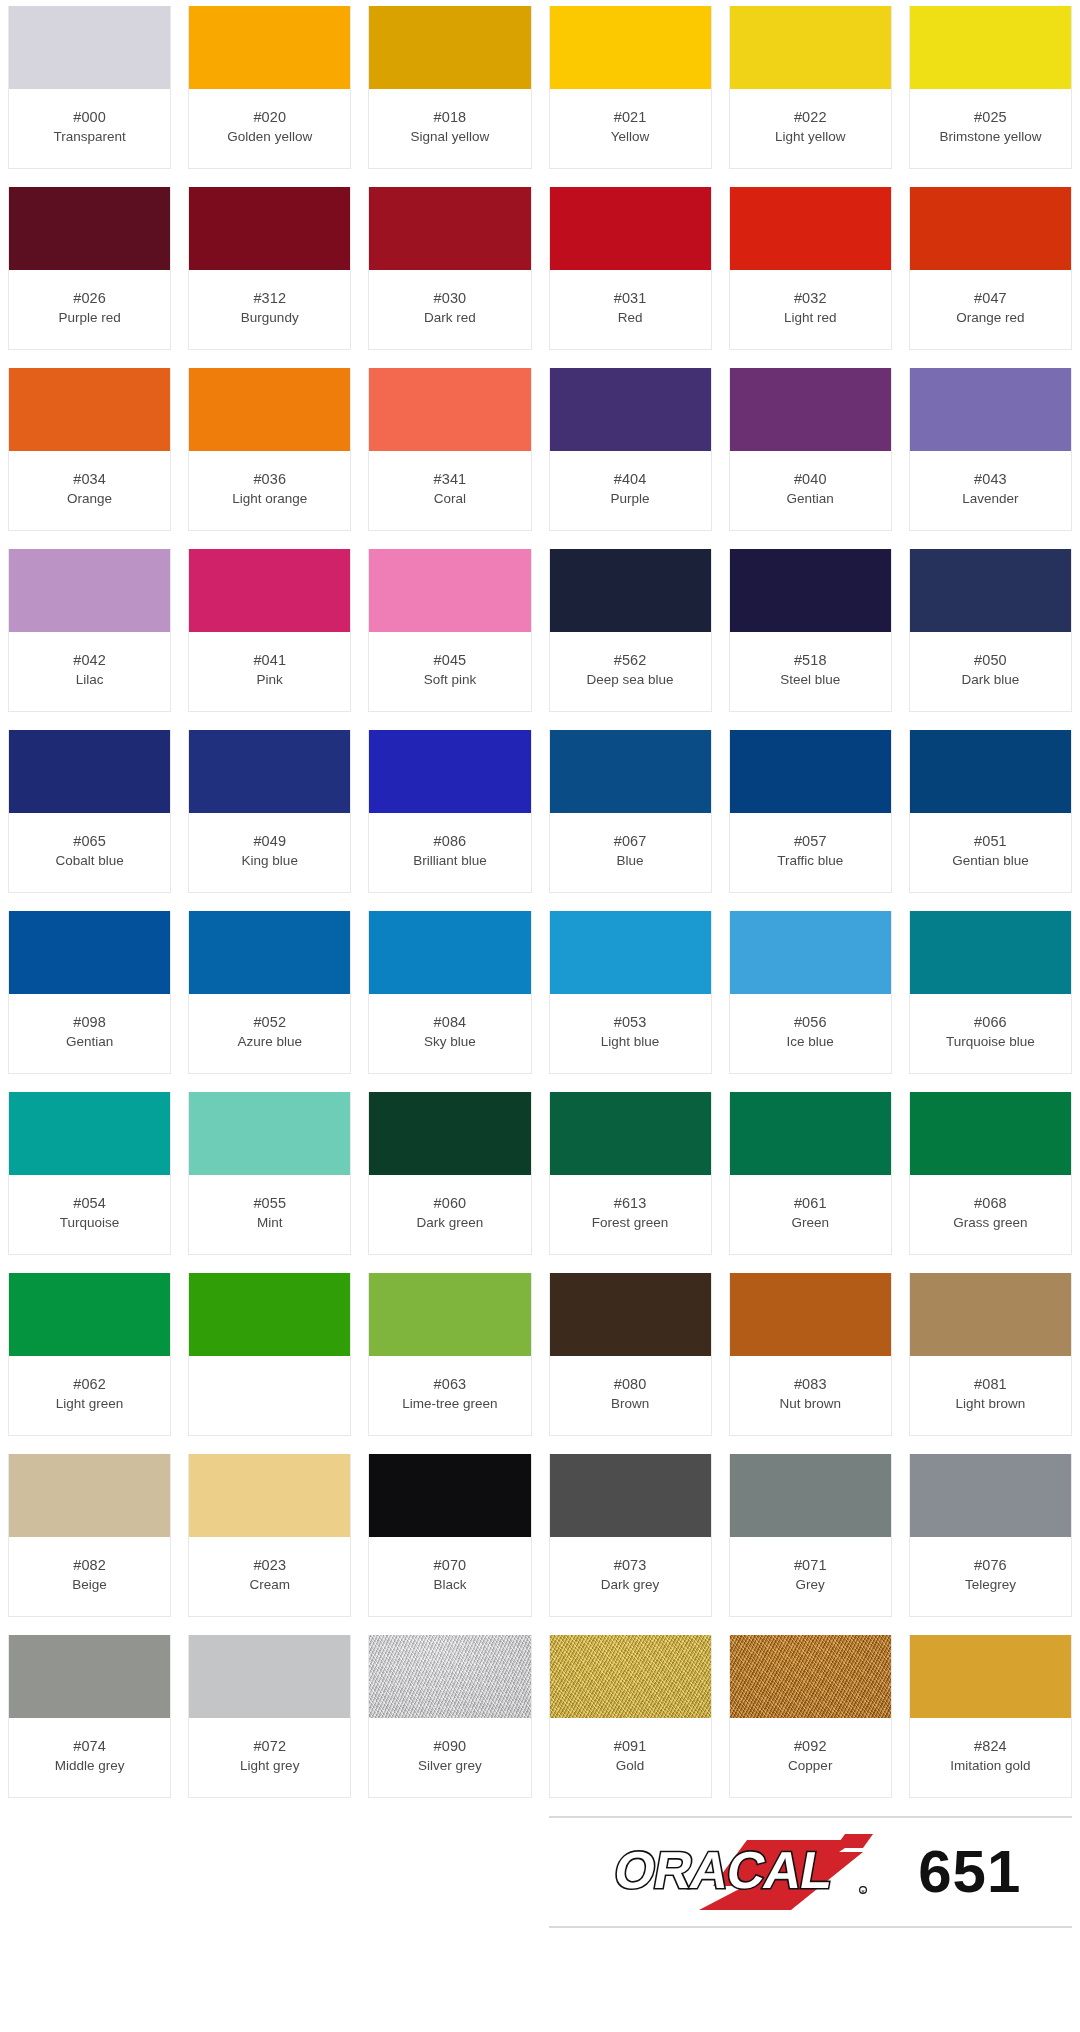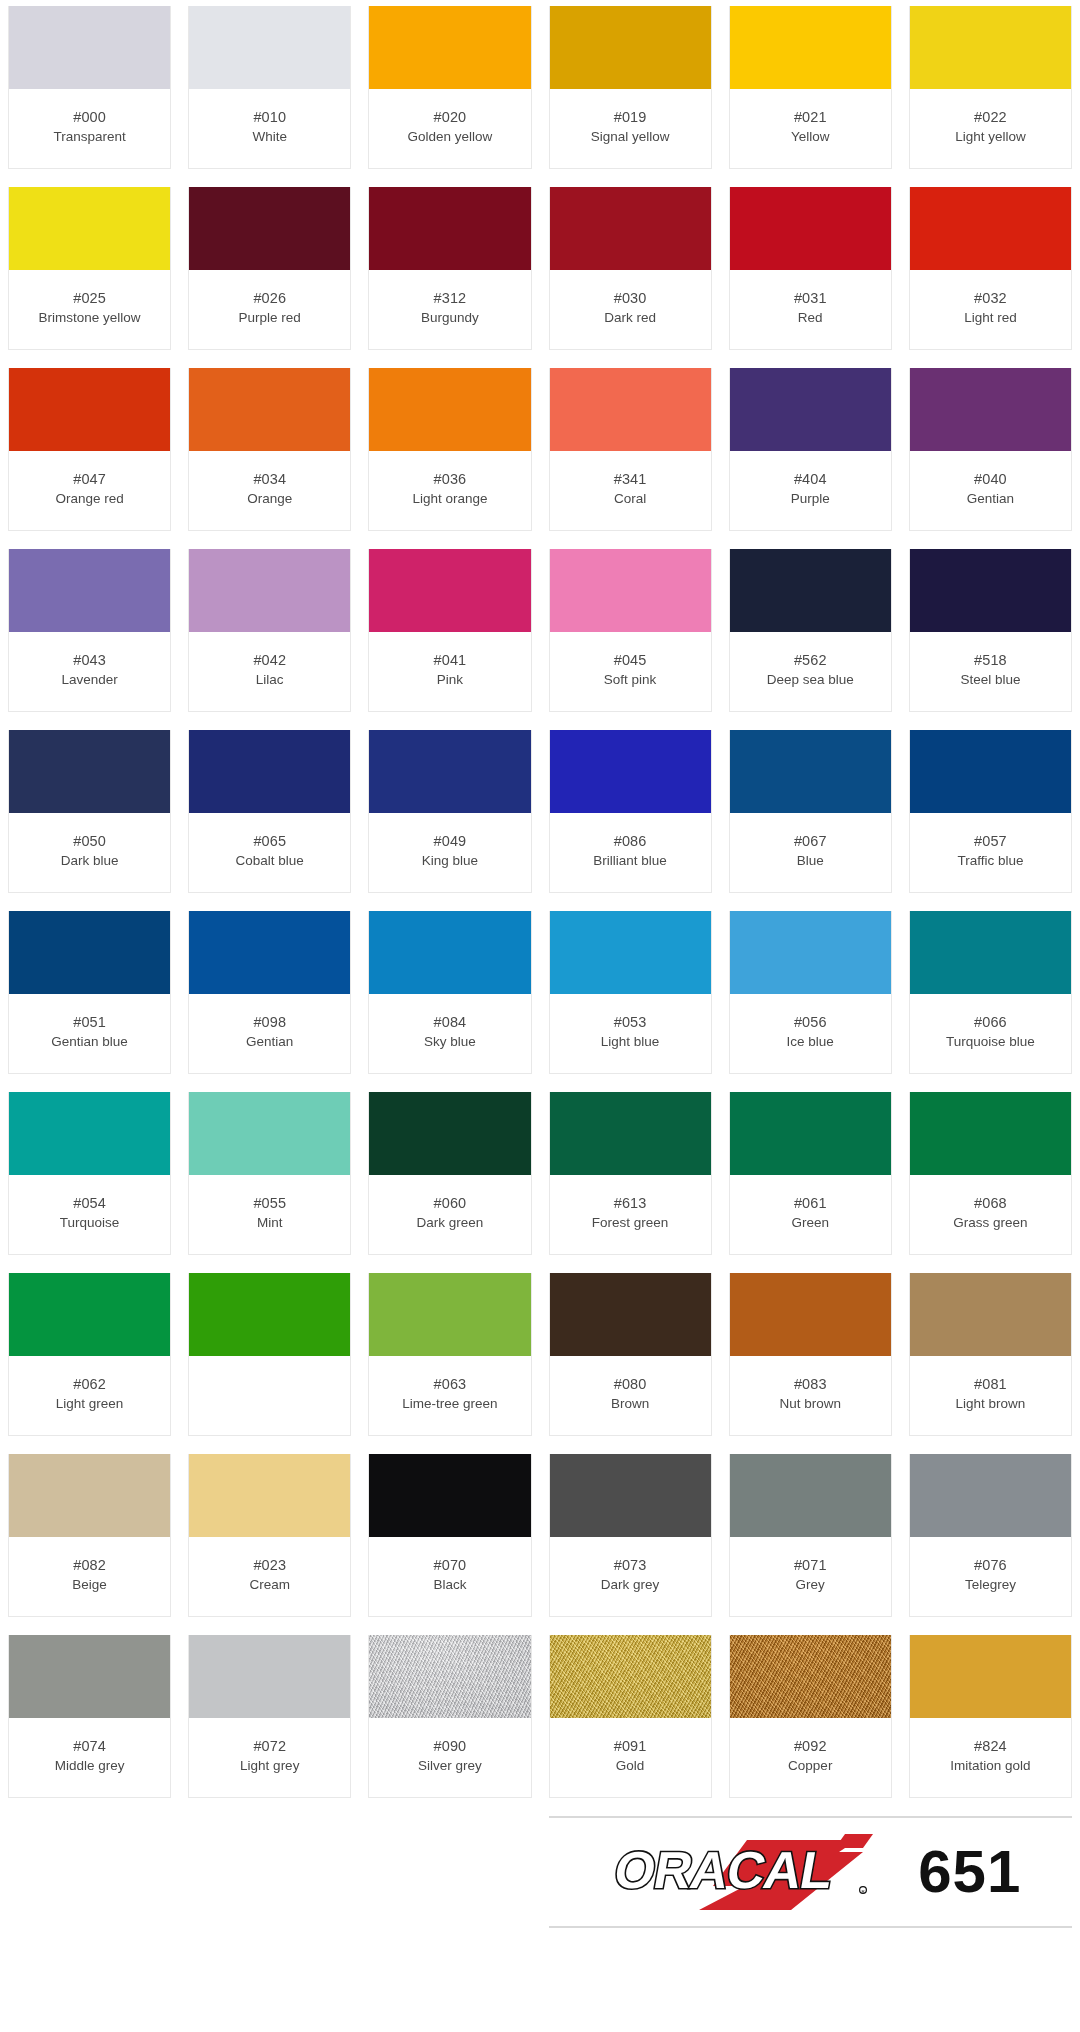--- a/index.html
+++ b/index.html
@@ -150,37 +150,30 @@
 
   <div class="swatch-grid">
       <div class="swatch-card">
         <div class="swatch-chip" style="background-color: rgb(214, 213, 222);"></div>
         <div class="swatch-meta">
           <div class="swatch-code">#000</div>
           <div class="swatch-name">Transparent</div>
         </div>
       </div>
       <div class="swatch-card">
-        <div class="swatch-chip" style="background-color: rgb(226, 228, 233);"></div>
-        <div class="swatch-meta">
-          <div class="swatch-code">#010</div>
-          <div class="swatch-name">White</div>
-        </div>
-      </div>
-      <div class="swatch-card">
         <div class="swatch-chip" style="background-color: rgb(249, 168, 0);"></div>
         <div class="swatch-meta">
           <div class="swatch-code">#020</div>
           <div class="swatch-name">Golden yellow</div>
         </div>
       </div>
       <div class="swatch-card">
         <div class="swatch-chip" style="background-color: rgb(217, 162, 0);"></div>
         <div class="swatch-meta">
-          <div class="swatch-code">#019</div>
+          <div class="swatch-code">#018</div>
           <div class="swatch-name">Signal yellow</div>
         </div>
       </div>
       <div class="swatch-card">
         <div class="swatch-chip" style="background-color: rgb(252, 201, 0);"></div>
         <div class="swatch-meta">
           <div class="swatch-code">#021</div>
           <div class="swatch-name">Yellow</div>
         </div>
       </div>
@@ -364,20 +357,27 @@
         <div class="swatch-meta">
           <div class="swatch-code">#051</div>
           <div class="swatch-name">Gentian blue</div>
         </div>
       </div>
       <div class="swatch-card">
         <div class="swatch-chip" style="background-color: rgb(4, 81, 155);"></div>
         <div class="swatch-meta">
           <div class="swatch-code">#098</div>
           <div class="swatch-name">Gentian</div>
+        </div>
+      </div>
+      <div class="swatch-card">
+        <div class="swatch-chip" style="background-color: rgb(5, 100, 167);"></div>
+        <div class="swatch-meta">
+          <div class="swatch-code">#052</div>
+          <div class="swatch-name">Azure blue</div>
         </div>
       </div>
       <div class="swatch-card">
         <div class="swatch-chip" style="background-color: rgb(11, 129, 193);"></div>
         <div class="swatch-meta">
           <div class="swatch-code">#084</div>
           <div class="swatch-name">Sky blue</div>
         </div>
       </div>
       <div class="swatch-card">

